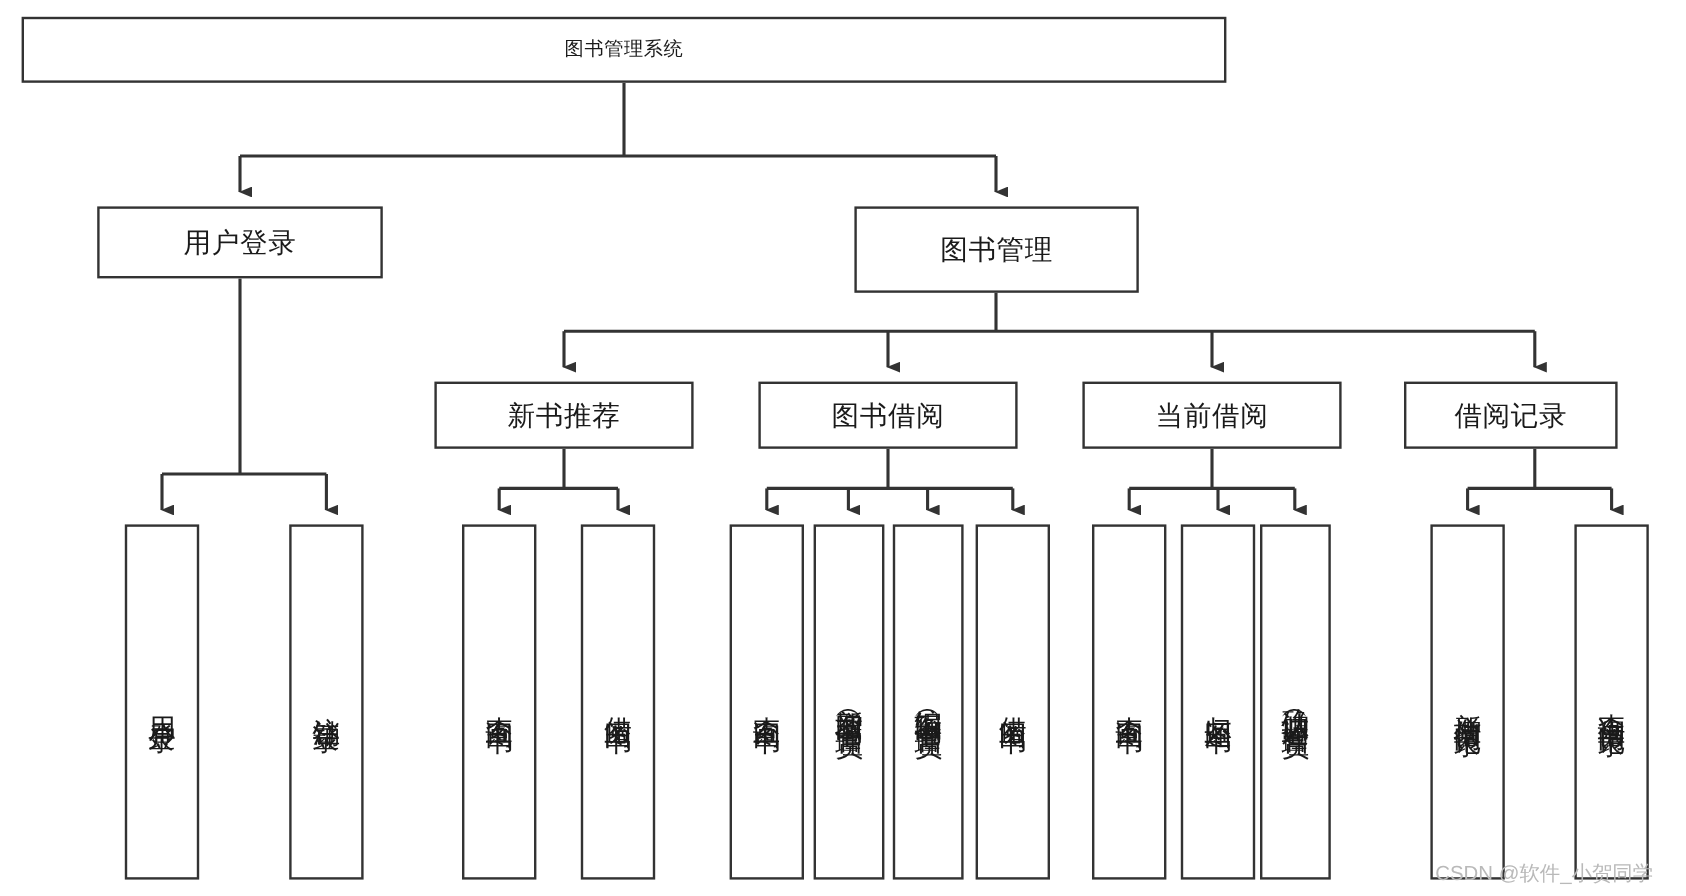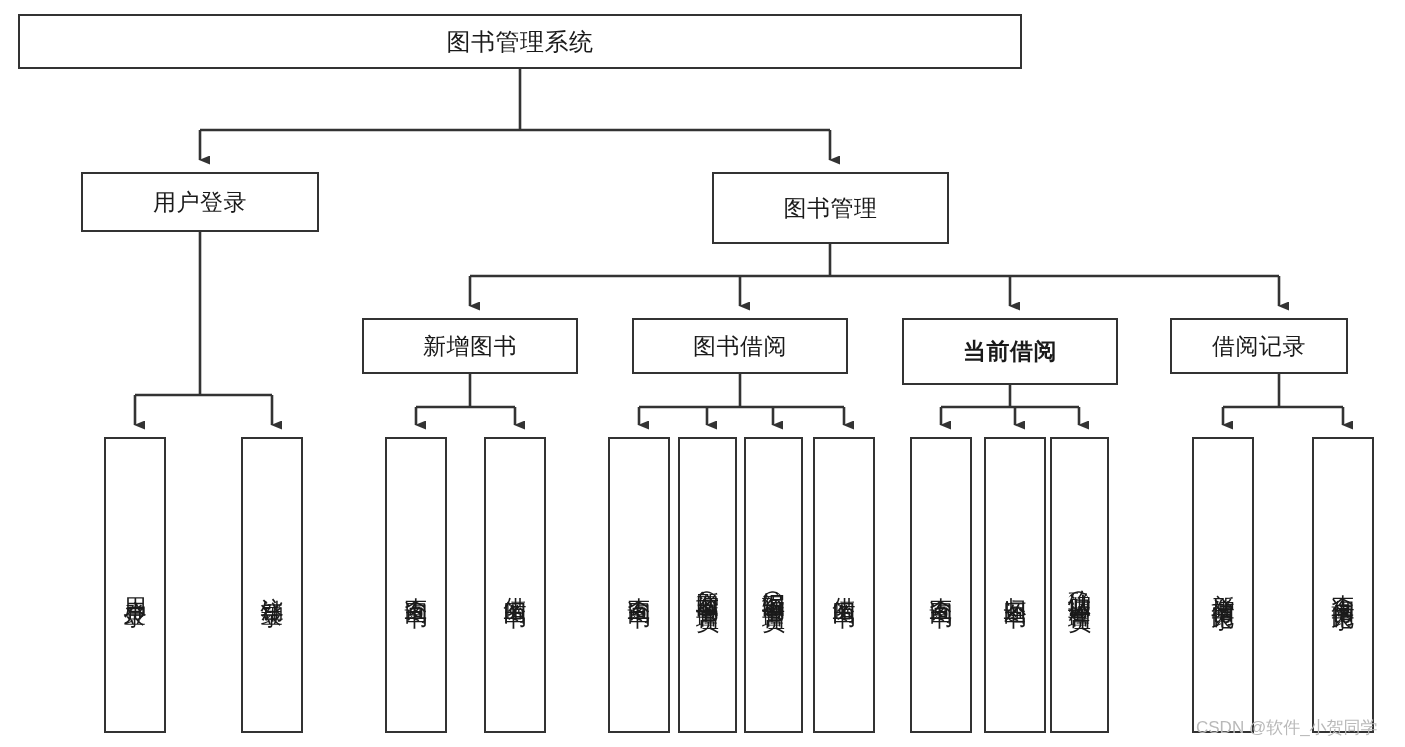--- a/index.html
+++ b/index.html
@@ -33,21 +33,21 @@
     display: flex;
     align-items: center;
     justify-content: center;
     color: #1a1a1a;
   }
   .node.horiz {
     font-size: 23px;
     letter-spacing: 0.5px;
   }
   .node.root {
-    font-size: 24px;
+    font-size: 16px;
     align-items: center;
   }
   .node.vert {
     writing-mode: vertical-rl;
     text-orientation: upright;
     font-size: 23px;
     letter-spacing: 3px;
     padding: 4px 0;
     line-height: 1;
   }
@@ -123,26 +123,26 @@
     </div>
 
   <div class="node horiz" id="n-l2-0" style="left: 81px; top: 172px; width: 238px; height: 60px;">
       <span>用户登录</span>
     </div>
   <div class="node horiz" id="n-l2-1" style="left: 712px; top: 172px; width: 237px; height: 72px;">
       <span>图书管理</span>
     </div>
 
   <div class="node horiz" id="n-l3-0" style="left: 362px; top: 318px; width: 216px; height: 56px;">
-      <span>新增图书</span>
+      <span>新书推荐</span>
     </div>
   <div class="node horiz" id="n-l3-1" style="left: 632px; top: 318px; width: 216px; height: 56px; align-items: center;">
       <span>图书借阅</span>
     </div>
-  <div class="node horiz" id="n-l3-2" style="left: 902px; top: 318px; width: 216px; height: 67px; font-weight: bold;">
+  <div class="node horiz" id="n-l3-2" style="left: 902px; top: 318px; width: 216px; height: 56px;">
       <span>当前借阅</span>
     </div>
   <div class="node horiz" id="n-l3-3" style="left: 1170px; top: 318px; width: 178px; height: 56px;">
       <span>借阅记录</span>
     </div>
 
   <div class="node vert" id="n-lf-0" style="left: 104px; top: 437px; width: 62px; height: 296px;">
       <span class="vlabel">用户登录</span>
     </div>
   <div class="node vert" id="n-lf-1" style="left: 241px; top: 437px; width: 62px; height: 296px;">

